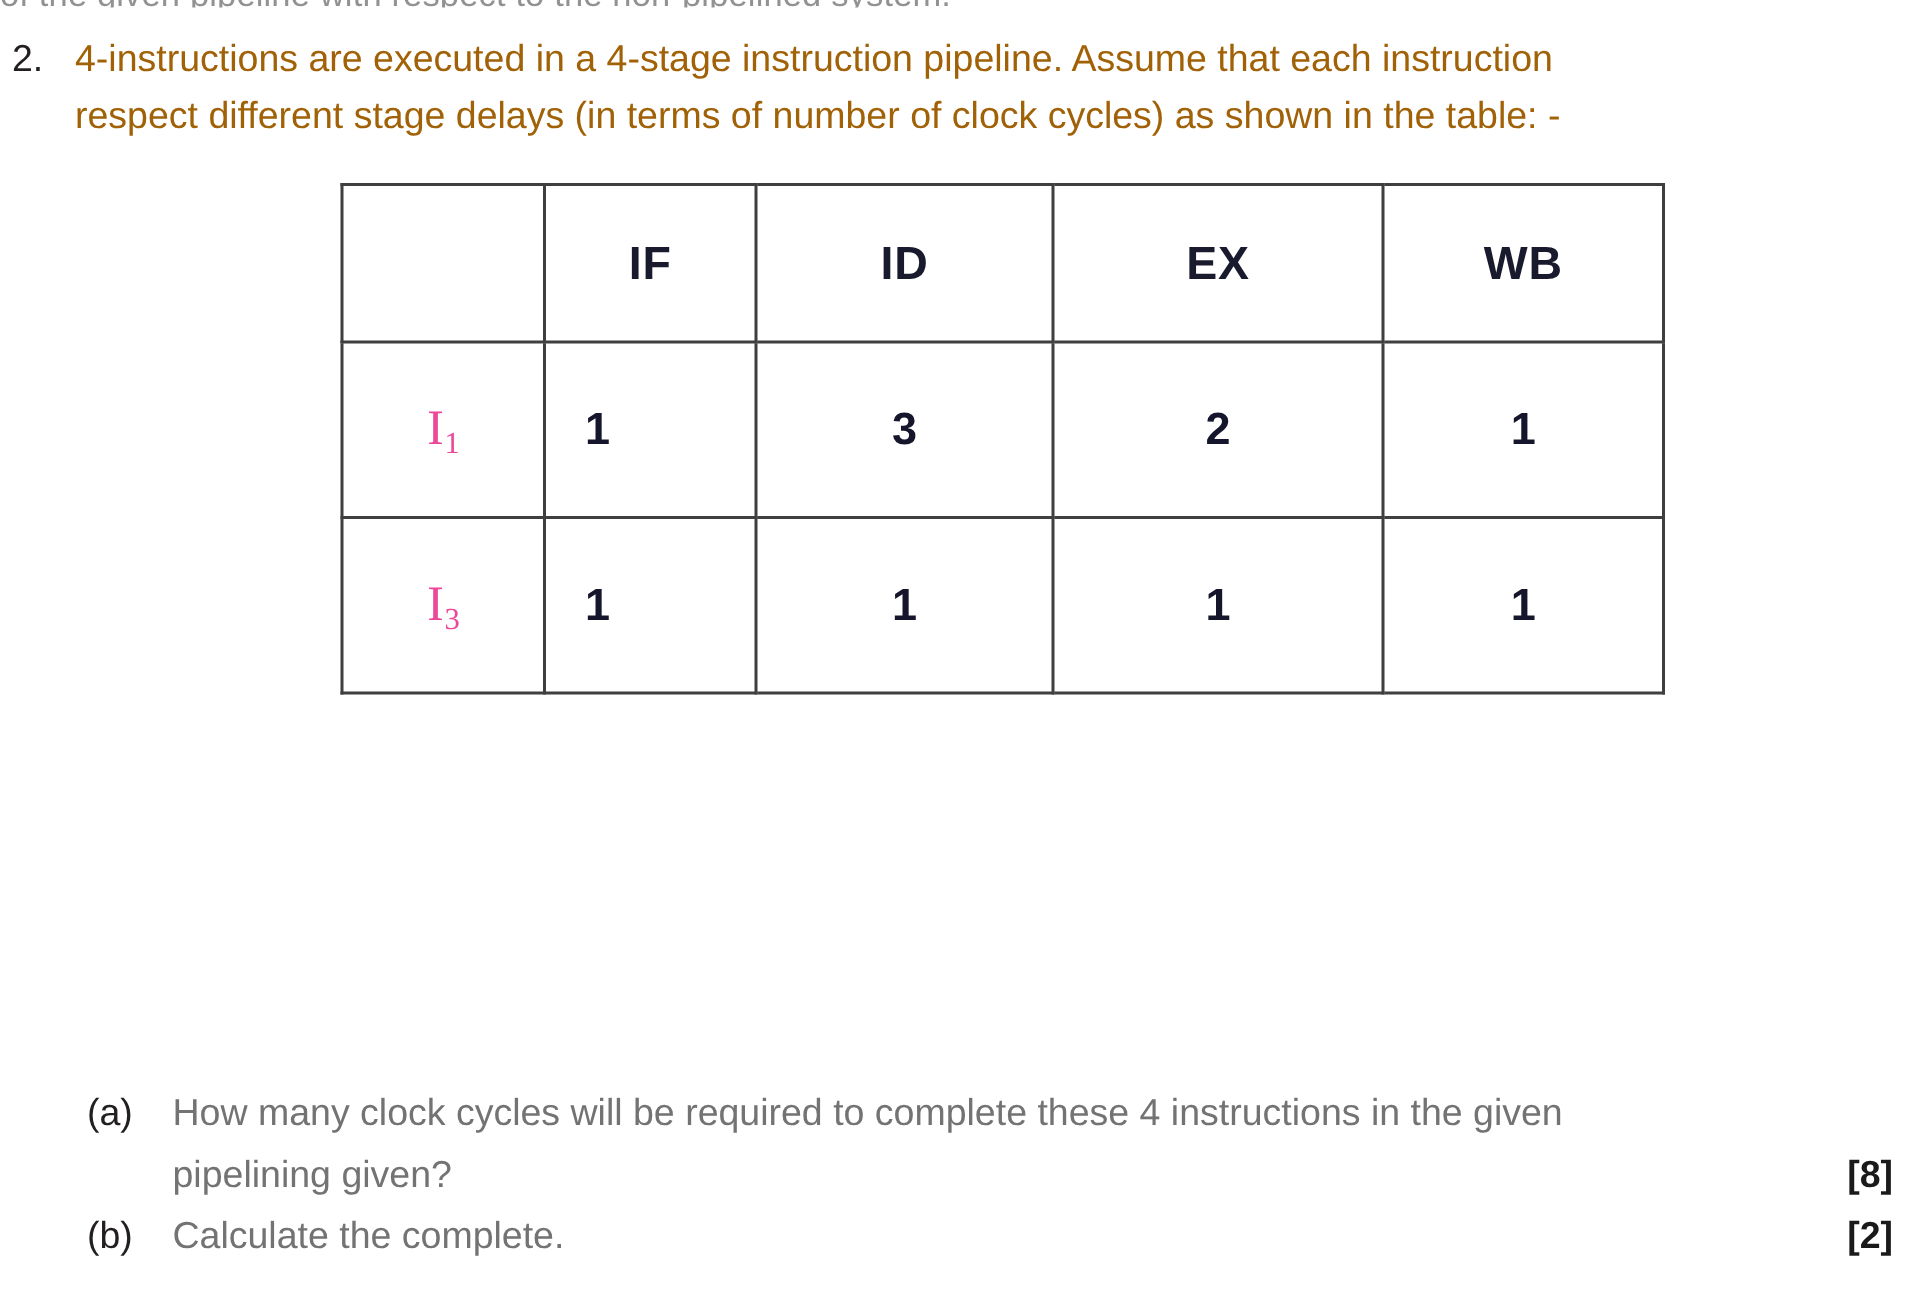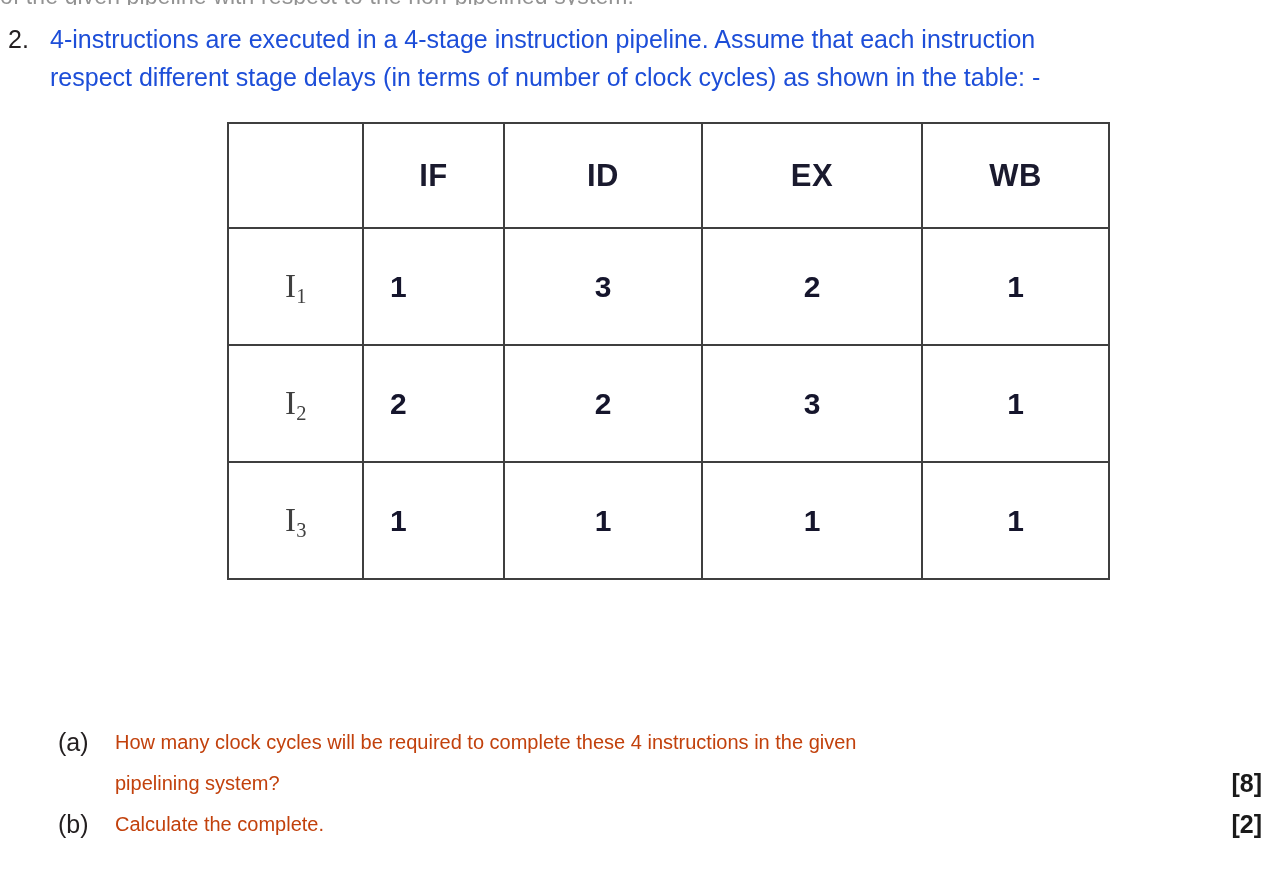--- a/index.html
+++ b/index.html
@@ -53,21 +53,21 @@
     padding-left: 8px;
     box-sizing: border-box;
     font-size: 25px;
     line-height: 38px;
     color: #231f20;
     flex: 0 0 50px;
   }
   .q-text {
     font-size: 25px;
     line-height: 38px;
-    color: #1d4ed8;
+    color: #a16207;
     max-width: 1200px;
   }
   .q-text .line {
     display: block;
     white-space: nowrap;
   }
 
   
   .table-wrap {
     position: absolute;
@@ -107,21 +107,21 @@
     font-size: 31px;
     font-weight: bold;
     text-align: center;
     color: #1a1a2e;
     letter-spacing: 0.5px;
   }
   .row-label {
     font-family: "Liberation Serif", serif;
     font-size: 33px;
     text-align: center;
-    color: #404040;
+    color: #ec4899;
     white-space: nowrap;
   }
   .row-label sub {
     font-size: 0.62em;
     vertical-align: baseline;
     position: relative;
     top: 0.30em;
     left: 0.02em;
   }
   .cell-value {
@@ -152,23 +152,23 @@
     flex: 0 0 57px;
     width: 57px;
     padding-left: 58px;
     box-sizing: content-box;
     font-size: 25px;
     line-height: 41px;
     color: #231f20;
   }
   .sub-body {
     flex: 1 1 auto;
-    font-size: 20px;
+    font-size: 25px;
     line-height: 41px;
-    color: #c2410c;
+    color: #737373;
     padding-right: 40px;
   }
   .sub-body .line {
     display: block;
     white-space: nowrap;
   }
   .marks {
     position: absolute;
     right: 22px;
     font-size: 25px;
@@ -219,47 +219,38 @@
           <td class="row-label">
             <span>I</span><sub>1</sub>
           </td>
           <td class="cell-value align-left-ish">1</td>
           <td class="cell-value">3</td>
           <td class="cell-value">2</td>
           <td class="cell-value">1</td>
         </tr>
         <tr class="data-row">
           <td class="row-label">
-            <span>I</span><sub>2</sub>
-          </td>
-          <td class="cell-value align-left-ish">2</td>
-          <td class="cell-value">2</td>
-          <td class="cell-value">3</td>
-          <td class="cell-value">1</td>
-        </tr>
-        <tr class="data-row">
-          <td class="row-label">
             <span>I</span><sub>3</sub>
           </td>
           <td class="cell-value align-left-ish">1</td>
           <td class="cell-value">1</td>
           <td class="cell-value">1</td>
           <td class="cell-value">1</td>
         </tr>
       </tbody>
     </table>
   </div>
 
   <div class="subquestions">
 
     <div class="sub-row">
       <div class="sub-label">(a)</div>
       <div class="sub-body">
         <span class="line">How many clock cycles will be required to complete these 4 instructions in the given</span>
-        <span class="line">pipelining system?</span>
+        <span class="line">pipelining given?</span>
       </div>
       <div class="marks marks-a">[8]</div>
     </div>
 
     <div class="sub-row">
       <div class="sub-label">(b)</div>
       <div class="sub-body">
         <span class="line">Calculate the complete.</span>
       </div>
       <div class="marks marks-b">[2]</div>

